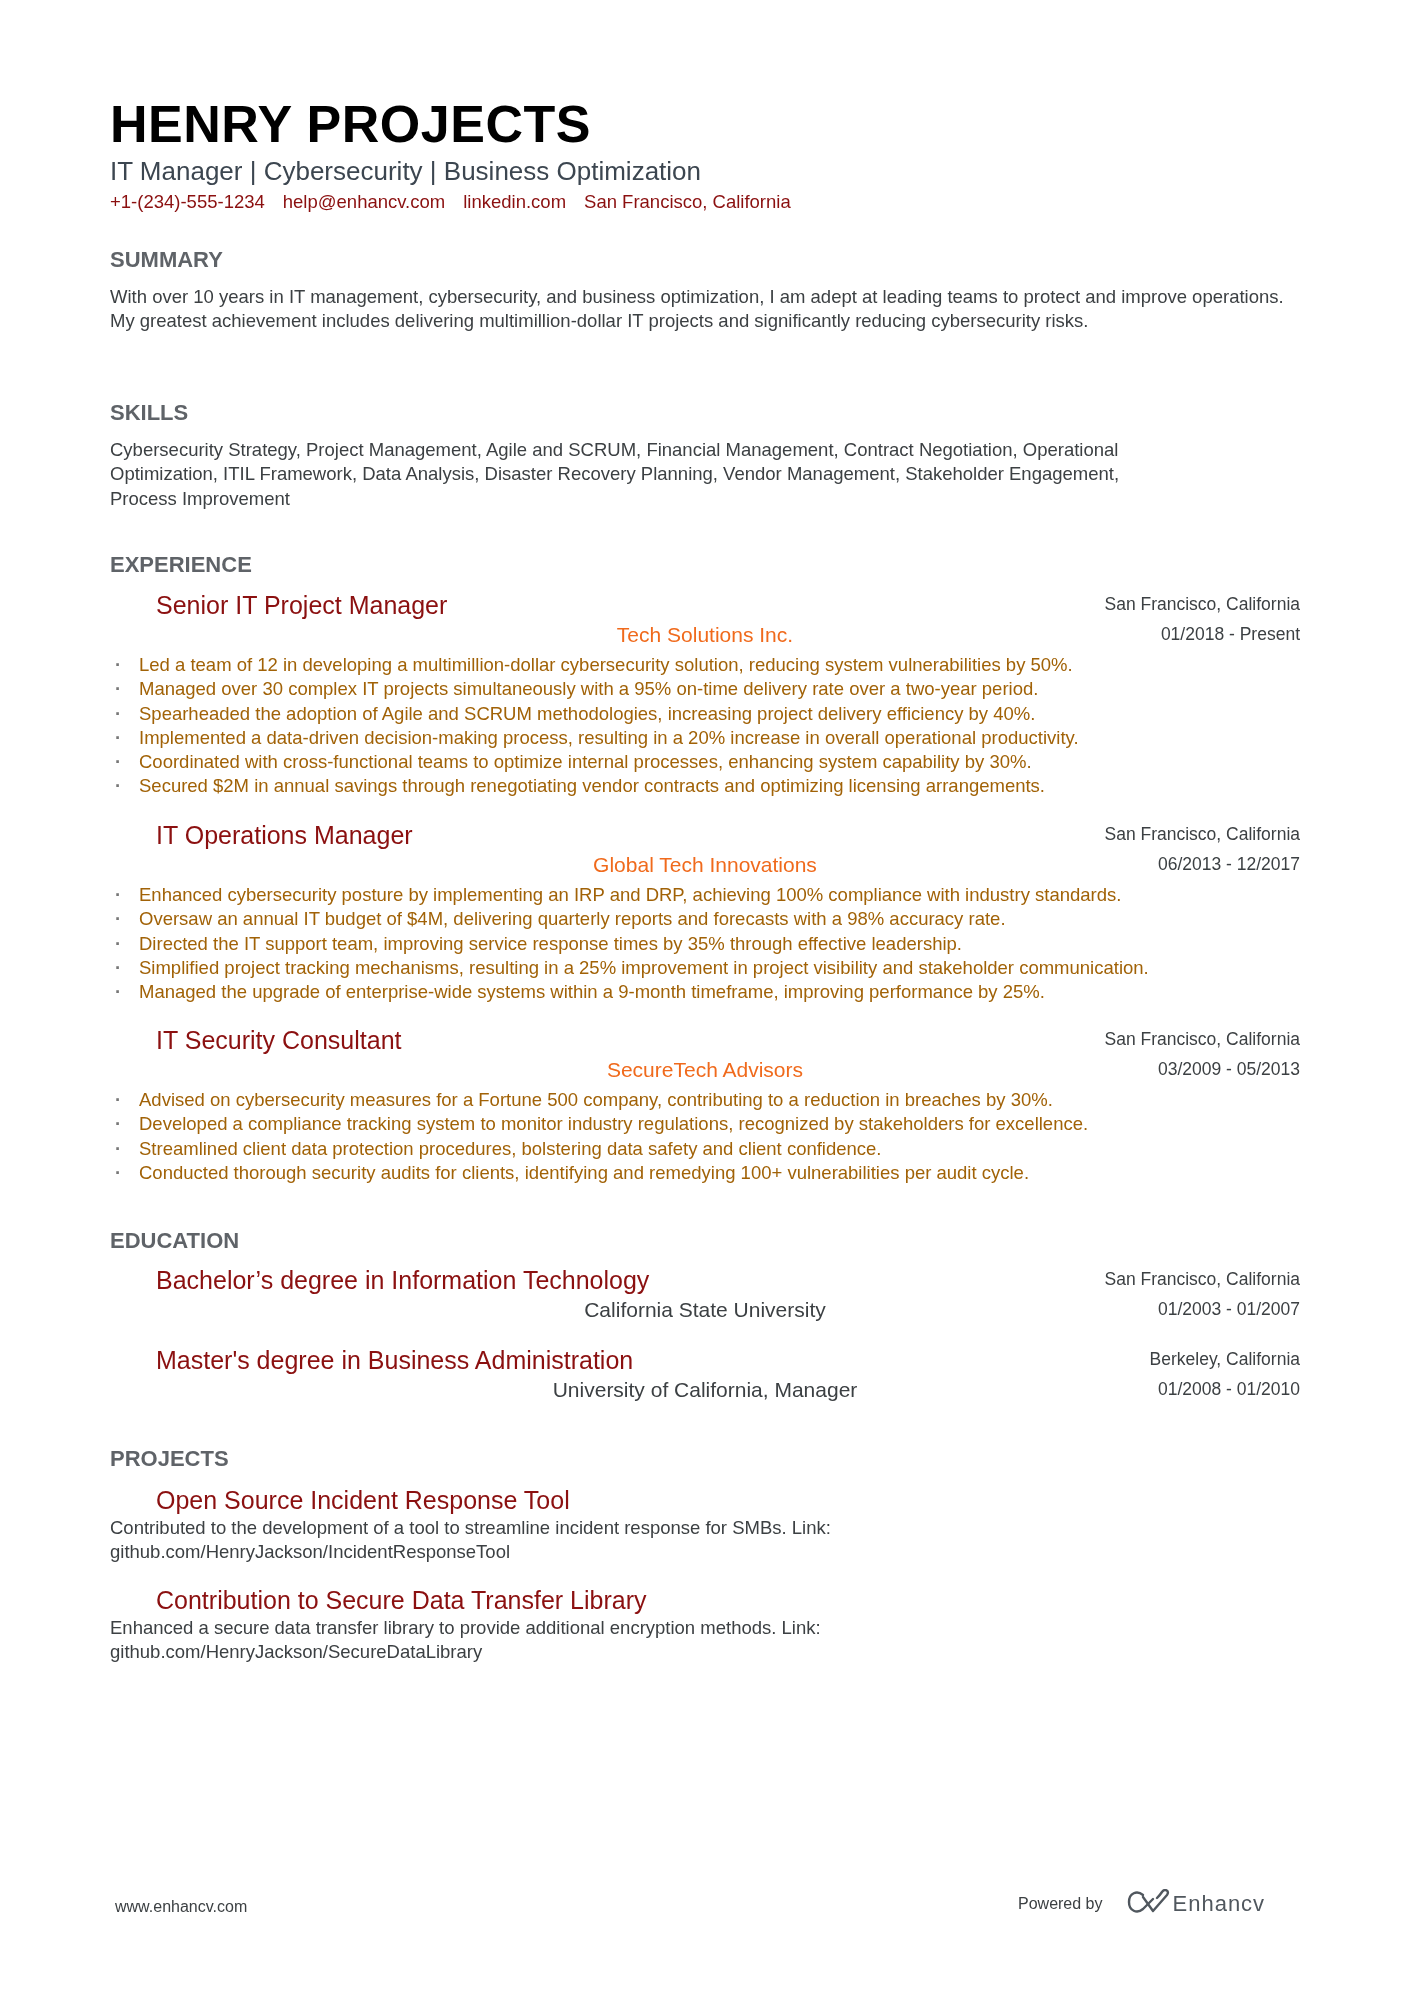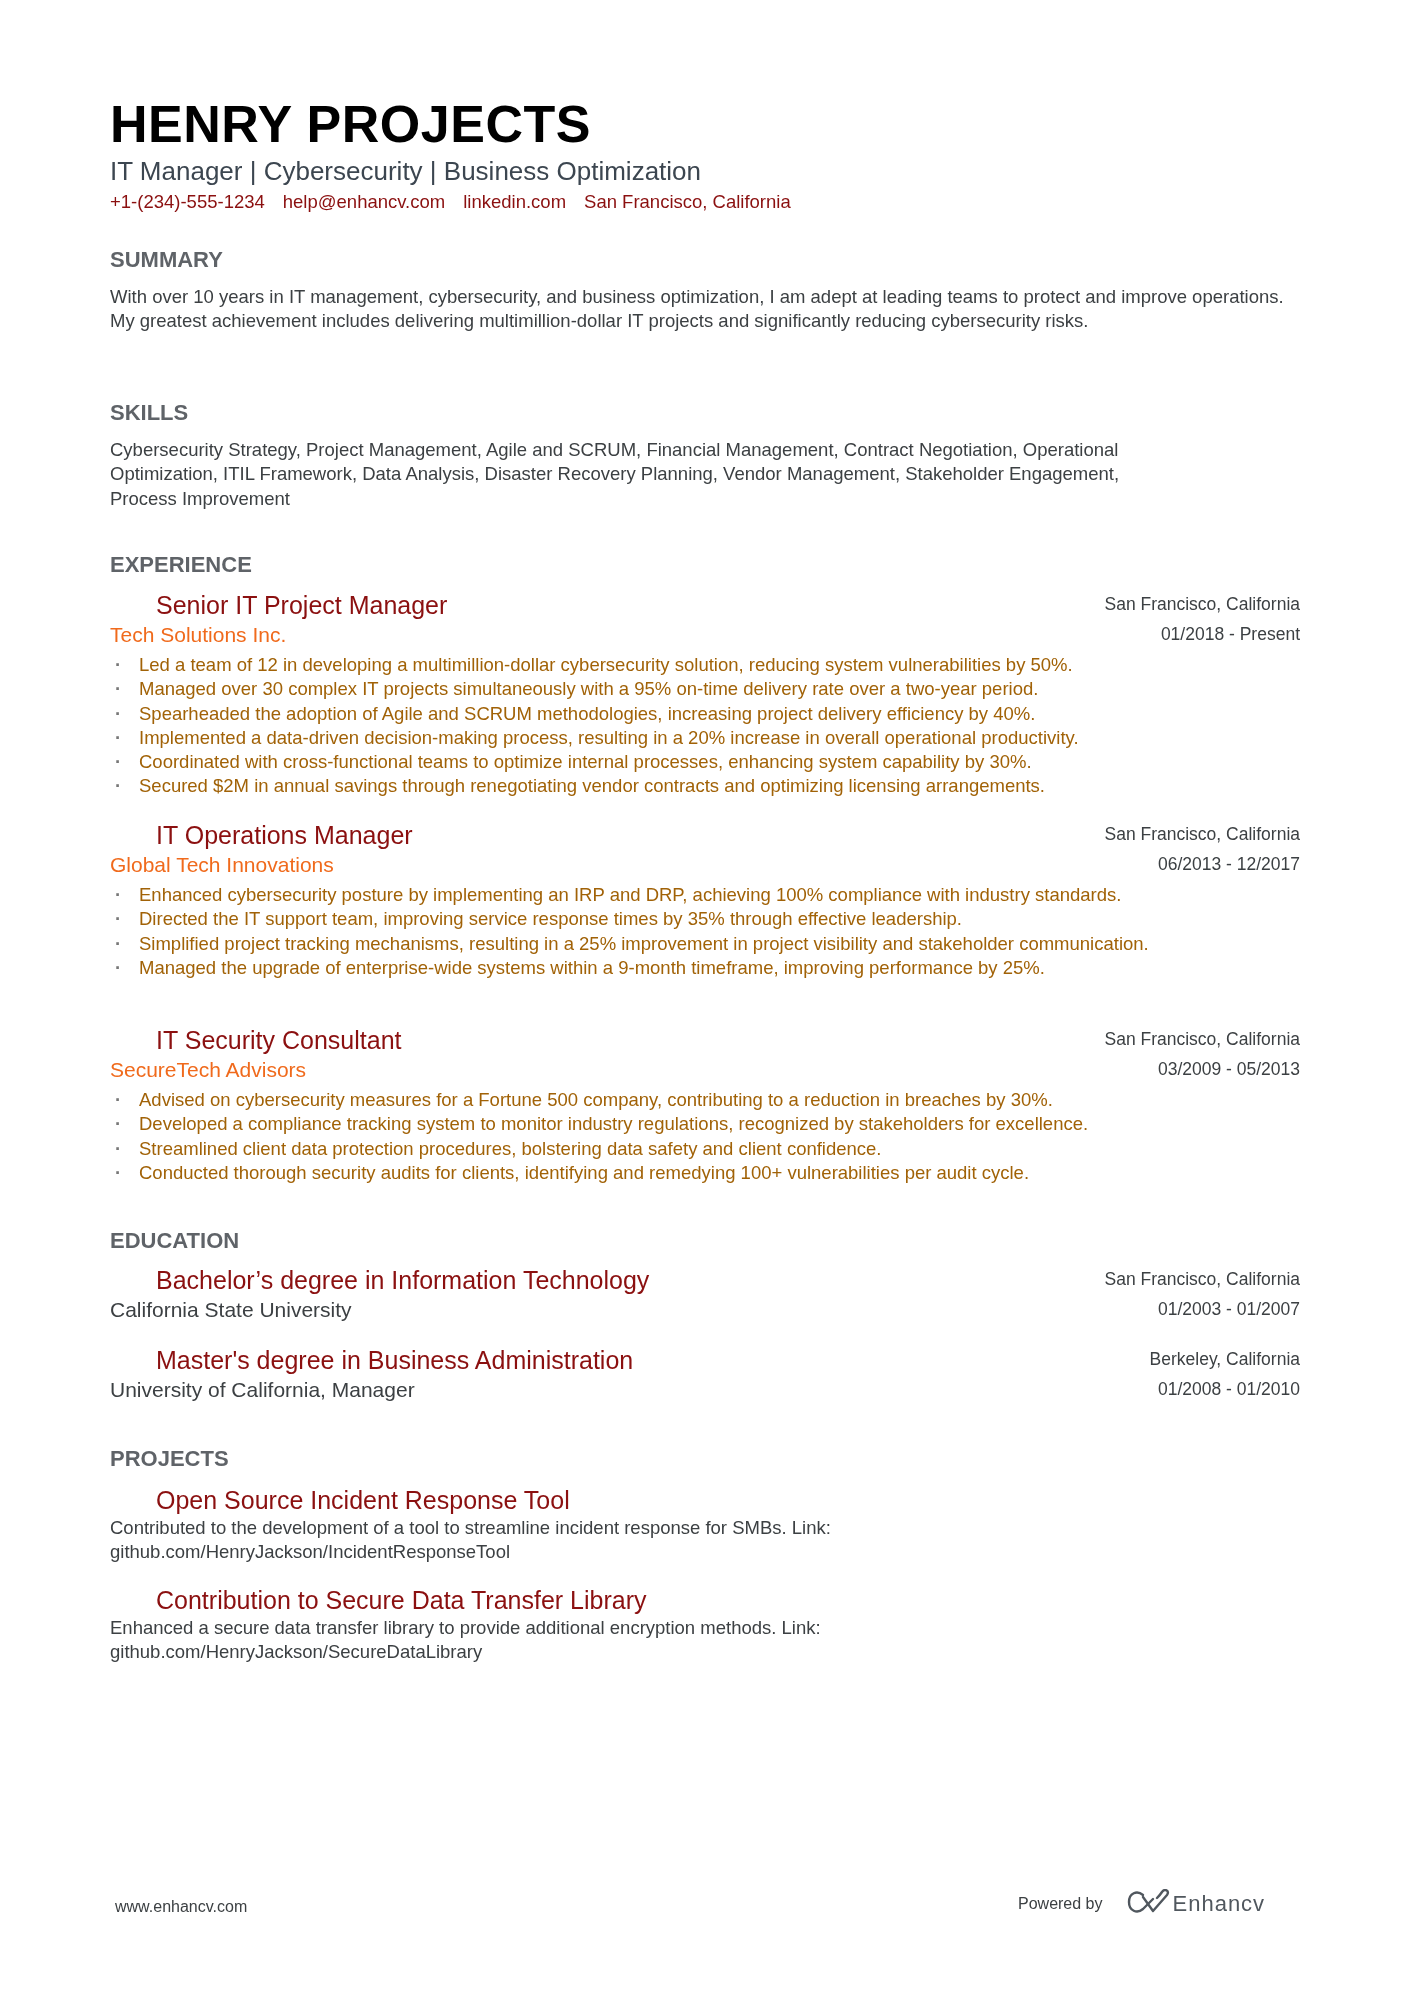--- a/index.html
+++ b/index.html
@@ -7,21 +7,21 @@
          font-family: "Liberation Sans", "DejaVu Sans", sans-serif; color: #3c4043; }
   .page { position: absolute; left: 110px; top: 0; width: 1190px; }
   .name { position: absolute; top: 94px; left: 0; font-size: 52px; font-weight: bold; color: #000000; letter-spacing: 0.5px; line-height: 60px; margin: 0; }
   .headline { position: absolute; top: 155px; left: 0; font-size: 26px; color: #3c4650; line-height: 32px; }
   .contacts { position: absolute; top: 190px; left: 0; font-size: 18.5px; color: #8b1010; line-height: 24px; display: flex; gap: 18px; }
   .contacts span { white-space: nowrap; }
   .section-title { position: absolute; left: 0; font-size: 22px; font-weight: bold; color: #5f6368; line-height: 28px; margin: 0; }
   .para { position: absolute; left: 0; width: 1190px; font-size: 18.5px; line-height: 24.3px; color: #3c4043; margin: 0; }
   .entry { position: absolute; left: 0; width: 1190px; }
   .entry-title { font-size: 25px; color: #8b1010; line-height: 32px; margin-left: 46px; }
-  .entry-sub { font-size: 21px; color: #f06a1c; line-height: 28px; }
+  .entry-sub { font-size: 21px; color: #f06a1c; line-height: 28px; text-align: center; }
   .entry-sub.dark { color: #3c4043; }
   .entry-right { position: absolute; right: 0; top: 0; text-align: right; font-size: 17.5px; color: #3c4043; line-height: 30px; }
   .entry-right div { white-space: nowrap; }
   ul.bullets { list-style: none; margin: 4px 0 0 0; padding: 0; }
   ul.bullets li { position: relative; padding-left: 29px; font-size: 18.5px; line-height: 24.3px; color: #a16207; white-space: nowrap; }
   ul.bullets li::before { content: "·"; position: absolute; left: 5px; top: 0; color: #777; font-weight: bold; }
   .proj-desc { font-size: 18.5px; line-height: 24.3px; color: #3c4043; width: 900px; }
   .footer-left { position: absolute; left: 115px; top: 1898px; font-size: 16px; color: #3c4043; }
   .footer-right { position: absolute; left: 1018px; top: 1889px; display: flex; align-items: center; gap: 24px; }
   .powered { font-size: 16px; color: #3c4043; }
@@ -69,20 +69,21 @@
 
   <div class="entry" style="top:819px">
     <div class="entry-title">IT Operations Manager</div>
     <div class="entry-sub">Global Tech Innovations</div>
     <div class="entry-right">
       <div>San Francisco, California</div>
       <div>06/2013 - 12/2017</div>
     </div>
     <ul class="bullets">
       <li>Enhanced cybersecurity posture by implementing an IRP and DRP, achieving 100% compliance with industry standards.</li>
+      <li>Oversaw an annual IT budget of $4M, delivering quarterly reports and forecasts with a 98% accuracy rate.</li>
       <li>Directed the IT support team, improving service response times by 35% through effective leadership.</li>
       <li>Simplified project tracking mechanisms, resulting in a 25% improvement in project visibility and stakeholder communication.</li>
       <li>Managed the upgrade of enterprise-wide systems within a 9-month timeframe, improving performance by 25%.</li>
     </ul>
   </div>
 
   <div class="entry" style="top:1024px">
     <div class="entry-title">IT Security Consultant</div>
     <div class="entry-sub">SecureTech Advisors</div>
     <div class="entry-right">

